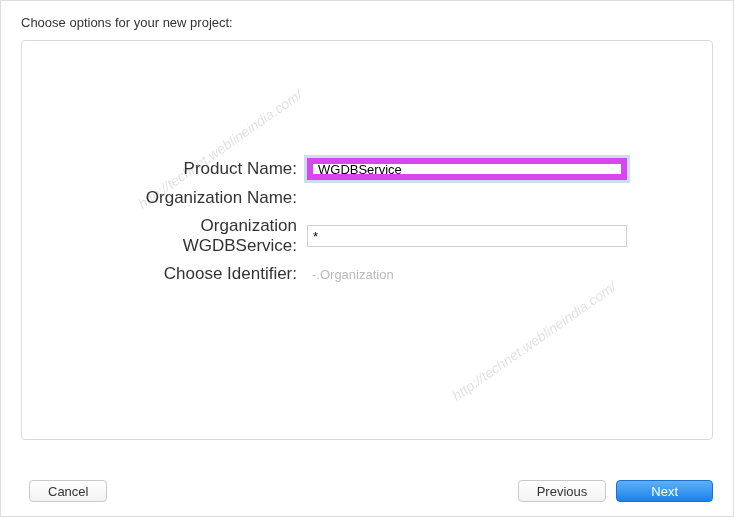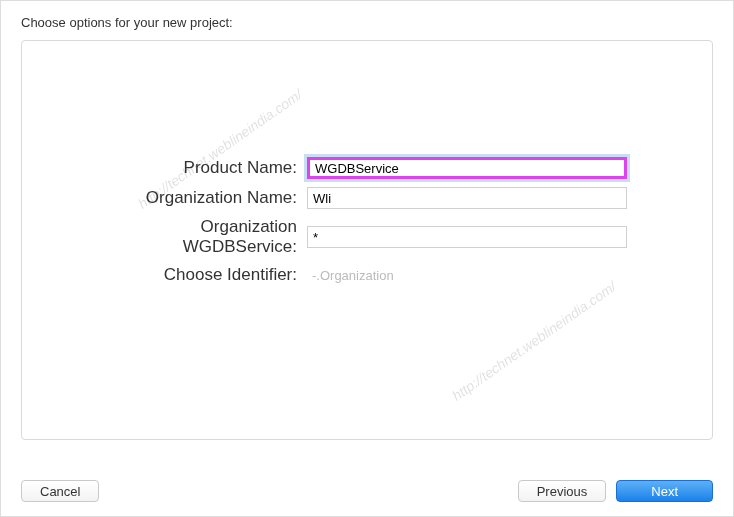--- a/index.html
+++ b/index.html
@@ -52,33 +52,33 @@
       height: 22px;
       padding: 2px 5px;
       font-size: 13px;
       border: 1px solid #d0d0d0;
       border-radius: 0;
       background: #fff;
       font-family: inherit;
       outline: none;
     }
     .form-input.focused {
-      border: 3px solid #d946ef;
+      border: 6px solid #d946ef;
       box-shadow: 0 0 0 3px rgba(100, 160, 220, 0.35);
     }
     .form-value-static {
       flex: 1;
       padding: 2px 5px;
       font-size: 13px;
       color: #bbb;
     }
     .button-bar {
       position: absolute;
       bottom: 0;
-      left: 0;
+      left: 8px;
       right: 0;
       padding: 14px 20px;
       display: flex;
       align-items: center;
     }
     .btn {
       height: 22px;
       padding: 0 18px;
       font-size: 13px;
       font-family: inherit;
@@ -125,21 +125,20 @@
 
   <div class="form">
 
     <div class="form-row">
       <div class="form-label">Product Name:</div>
       <input type="text" class="form-input focused" value="WGDBService" style="">
     </div>
 
     <div class="form-row">
       <div class="form-label">Organization Name:</div>
-      <input type="text" class="form-input" value="Wli" style="">
     </div>
 
     <div class="form-row">
       <div class="form-label">Organization WGDBService:</div>
       <input type="text" class="form-input" value="*" style="">
     </div>
 
     <div class="form-row">
       <div class="form-label">Choose Identifier:</div>
       <div class="form-value-static">-.Organization</div>

